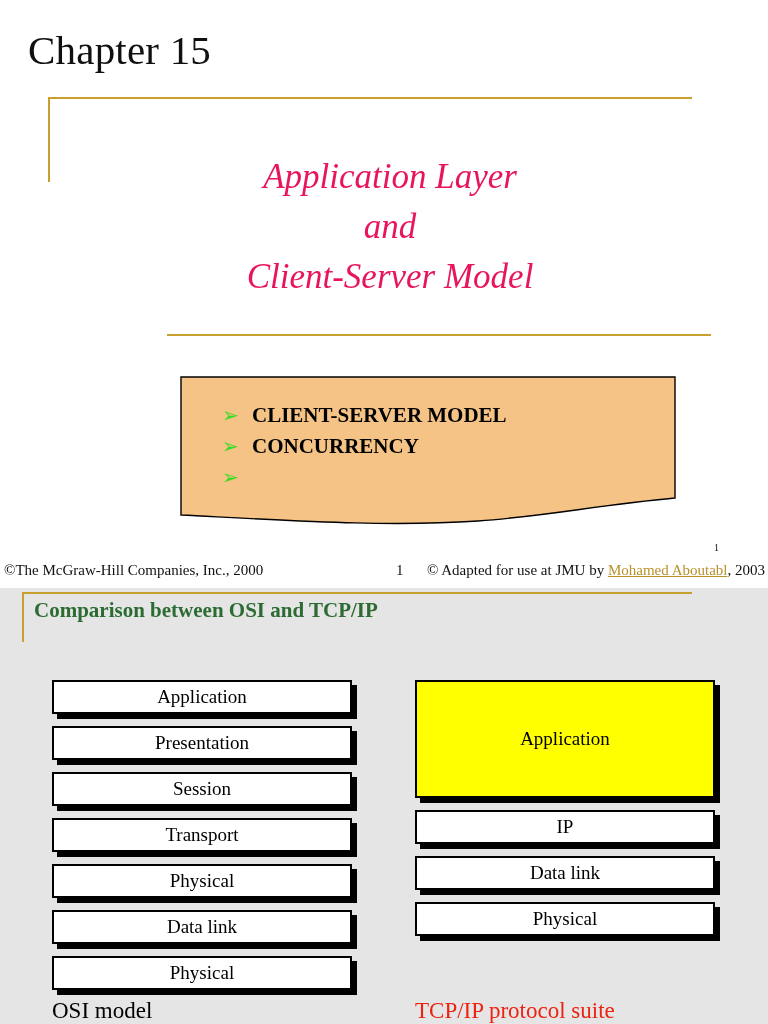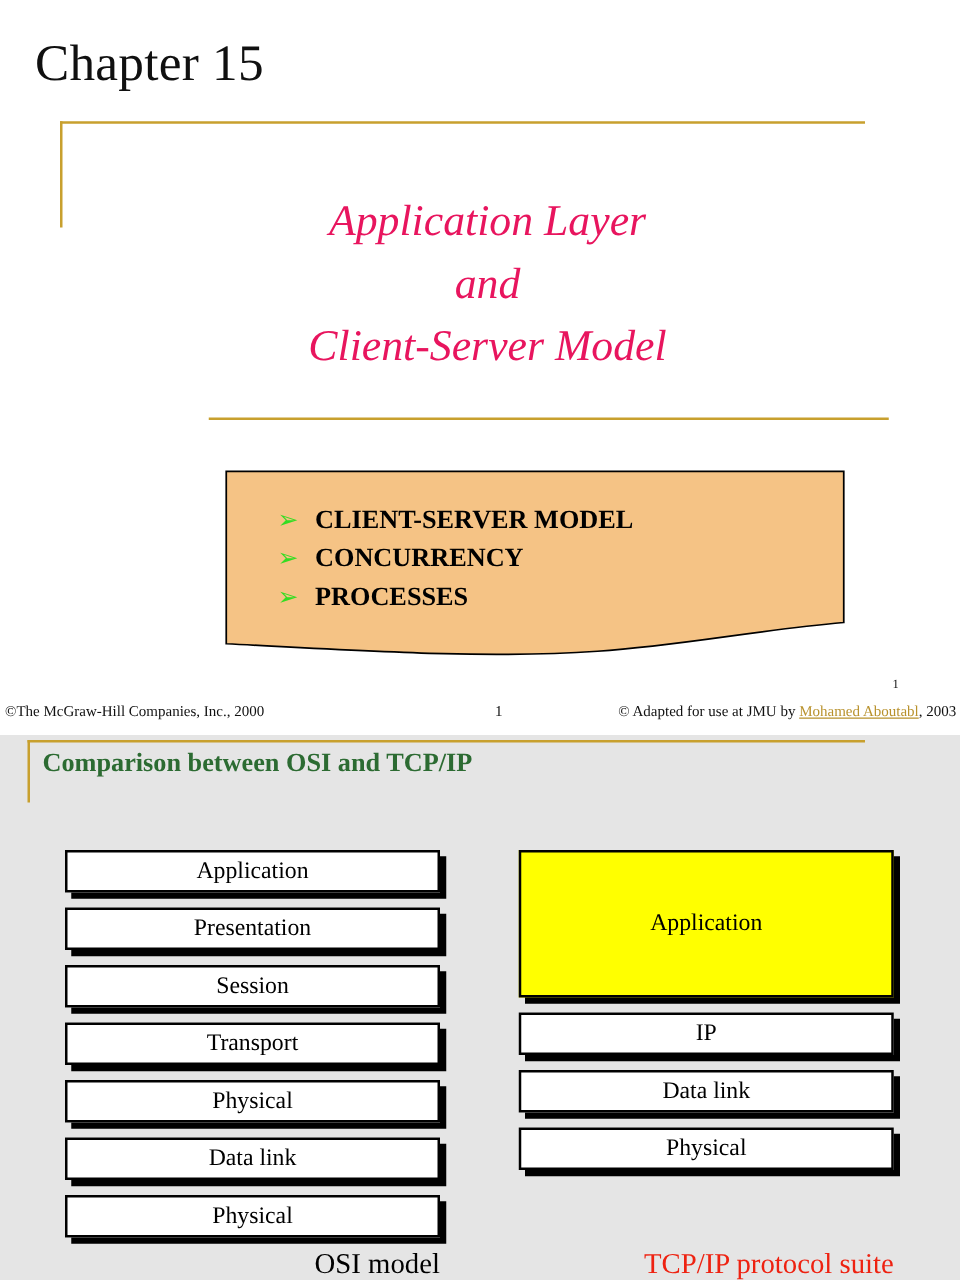--- a/index.html
+++ b/index.html
@@ -116,21 +116,21 @@
   }
 
   
   #slide-one-footer {
     position: absolute;
     left: 0;
     top: 560px;
     width: 768px;
     height: 22px;
     font-family: "Liberation Serif", "DejaVu Serif", serif;
-    font-size: 12px;
+    font-size: 15px;
     color: #111111;
   }
   #footer-left {
     position: absolute;
     left: 4px;
     top: 2px;
     white-space: nowrap;
   }
   #footer-page {
     position: absolute;
@@ -216,21 +216,21 @@
     color: #000000;
     white-space: nowrap;
   }
   .layer-box.tall {
     height: 118px;
     background: #ffff00;
   }
 
   .stack-caption {
     position: absolute;
-    text-align: right;
+    text-align: left;
     width: 300px;
     font-family: "Liberation Serif", "DejaVu Serif", serif;
     font-size: 23px;
     white-space: nowrap;
   }
   #osi-caption { left: 52px;  top: 410px; color: #000000; }
   #tcp-caption { left: 415px; top: 410px; color: #ee2211; }
 </style>
 </head>
 <body>
@@ -260,21 +260,20 @@
     <div class="topic-row">
       <span class="topic-bullet">➢</span>
       <span class="topic-text">CLIENT-SERVER MODEL</span>
     </div>
     <div class="topic-row">
       <span class="topic-bullet">➢</span>
       <span class="topic-text">CONCURRENCY</span>
     </div>
     <div class="topic-row">
       <span class="topic-bullet">➢</span>
-      <span class="topic-text">PROCESSES</span>
     </div>
   </div>
 
   <div id="corner-page-number">1</div>
 
   <div id="slide-one-footer">
     <span id="footer-left">©The McGraw-Hill Companies, Inc., 2000</span>
     <span id="footer-page">1</span>
     <span id="footer-right">
       <span>© Adapted for use at JMU by </span><span class="author-link">Mohamed Aboutabl</span><span>, 2003</span>

